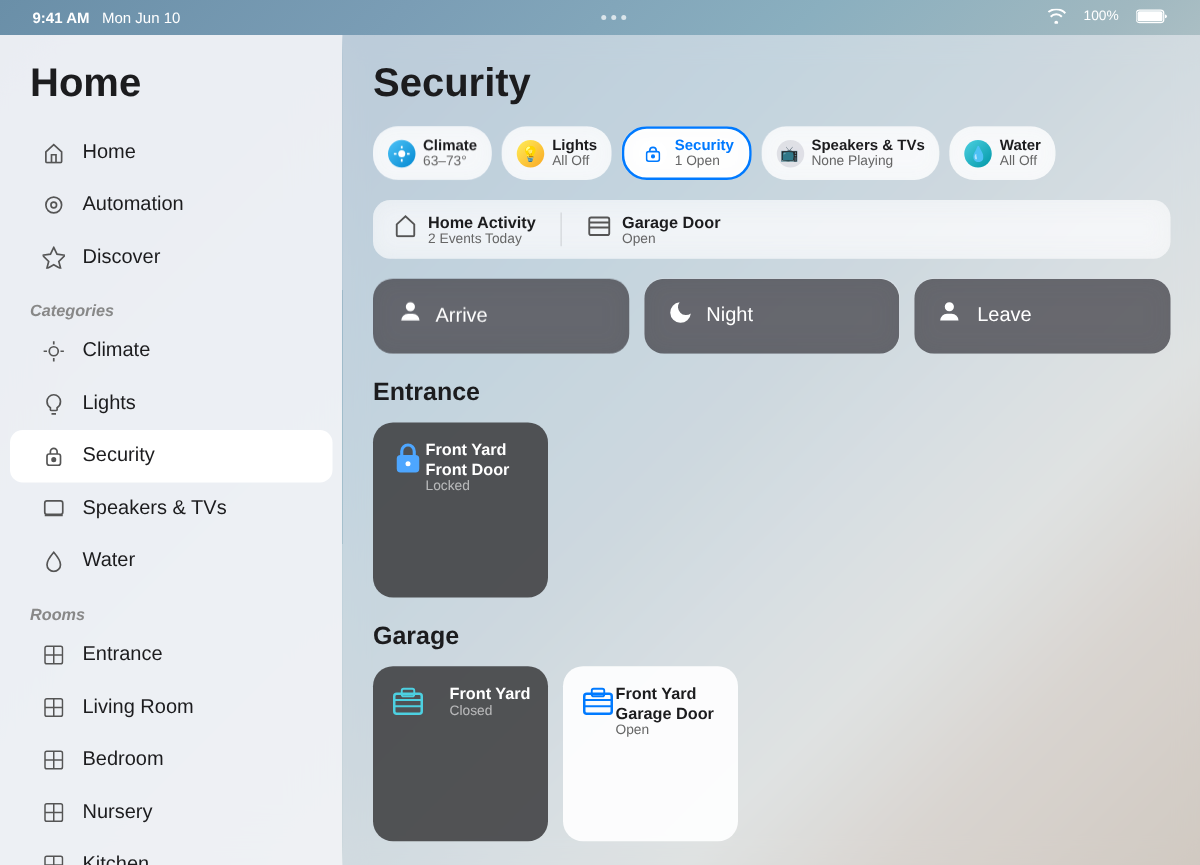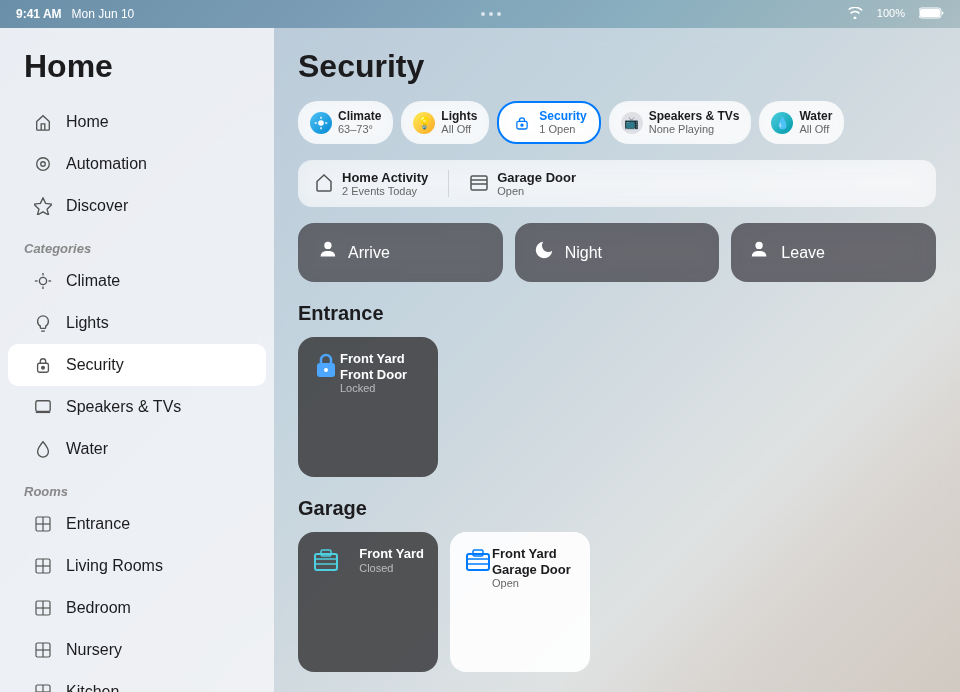--- a/index.html
+++ b/index.html
@@ -13,21 +13,21 @@
     }
 
     
     .status-bar {
       position: absolute;
       top: 0; left: 0; right: 0;
       height: 28px;
       display: flex;
       align-items: center;
       justify-content: space-between;
-      padding: 0 16px;
+      padding: 0 26px;
       z-index: 10;
     }
     .status-time {
       font-size: 12px;
       font-weight: 600;
       color: #fff;
     }
     .status-date {
       font-size: 12px;
       color: #fff;
@@ -193,21 +193,21 @@
       display: flex;
       gap: 16px;
       margin-bottom: 16px;
       background: rgba(255,255,255,0.55);
       border-radius: 14px;
       padding: 10px 16px;
       backdrop-filter: blur(10px);
     }
     .activity-item {
       display: flex;
-      align-items: flex-end;
+      align-items: flex-start;
       gap: 8px;
     }
     .activity-icon {
       font-size: 20px;
       color: #555;
     }
     .activity-text-block { display: flex; flex-direction: column; }
     .activity-title { font-size: 13px; font-weight: 600; color: #1c1c1e; }
     .activity-sub { font-size: 11px; color: #666; }
     .activity-divider {
@@ -429,21 +429,21 @@
         <span class="sidebar-item-label">Entrance</span>
       </div>
       <div class="sidebar-item">
         <span class="sidebar-item-icon">
           <svg width="16" height="16" viewBox="0 0 16 16" fill="none" stroke="#555" stroke-width="1.2">
             <rect x="1" y="1" width="14" height="14" rx="1.5"></rect>
             <line x1="8" y1="1" x2="8" y2="15"></line>
             <line x1="1" y1="8" x2="15" y2="8"></line>
           </svg>
         </span>
-        <span class="sidebar-item-label">Living Rooms</span>
+        <span class="sidebar-item-label">Living Room</span>
       </div>
       <div class="sidebar-item">
         <span class="sidebar-item-icon">
           <svg width="16" height="16" viewBox="0 0 16 16" fill="none" stroke="#555" stroke-width="1.2">
             <rect x="1" y="1" width="14" height="14" rx="1.5"></rect>
             <line x1="8" y1="1" x2="8" y2="15"></line>
             <line x1="1" y1="8" x2="15" y2="8"></line>
           </svg>
         </span>
         <span class="sidebar-item-label">Bedroom</span>

